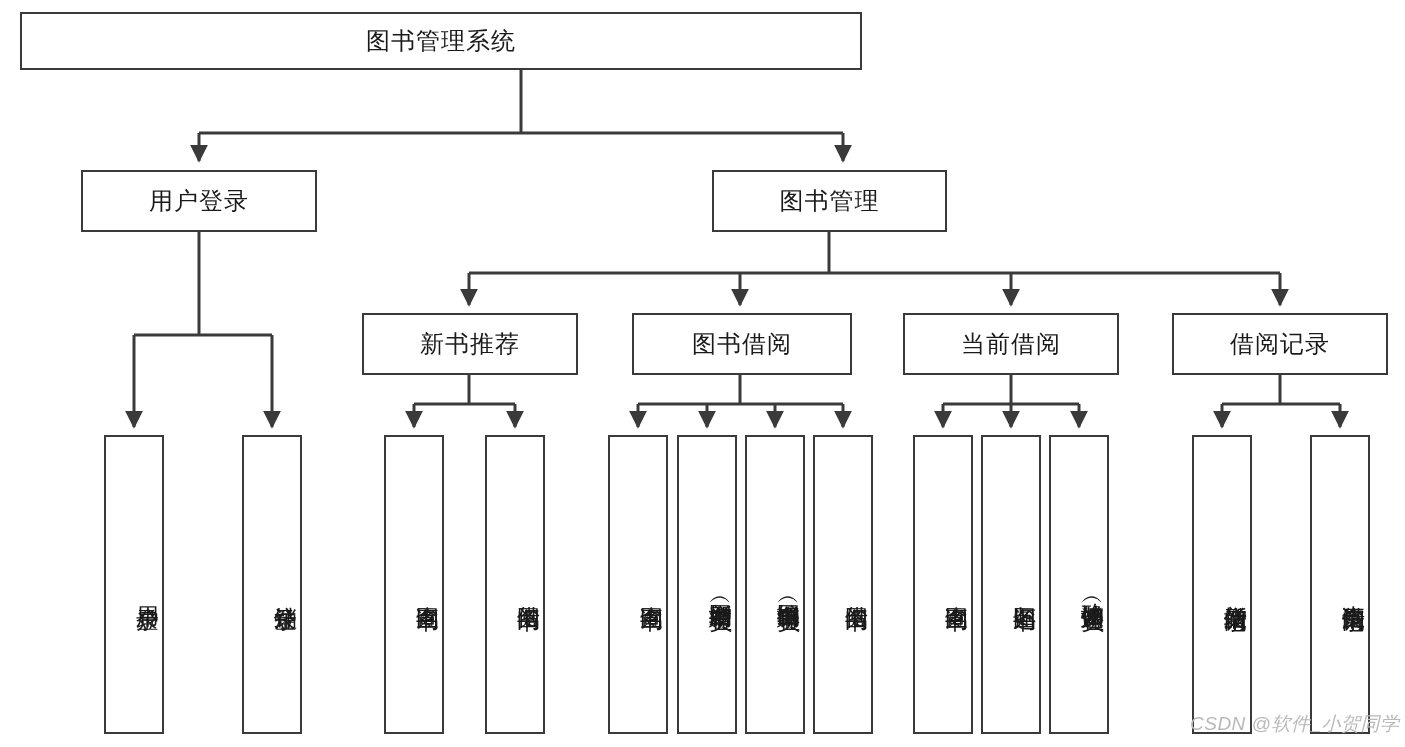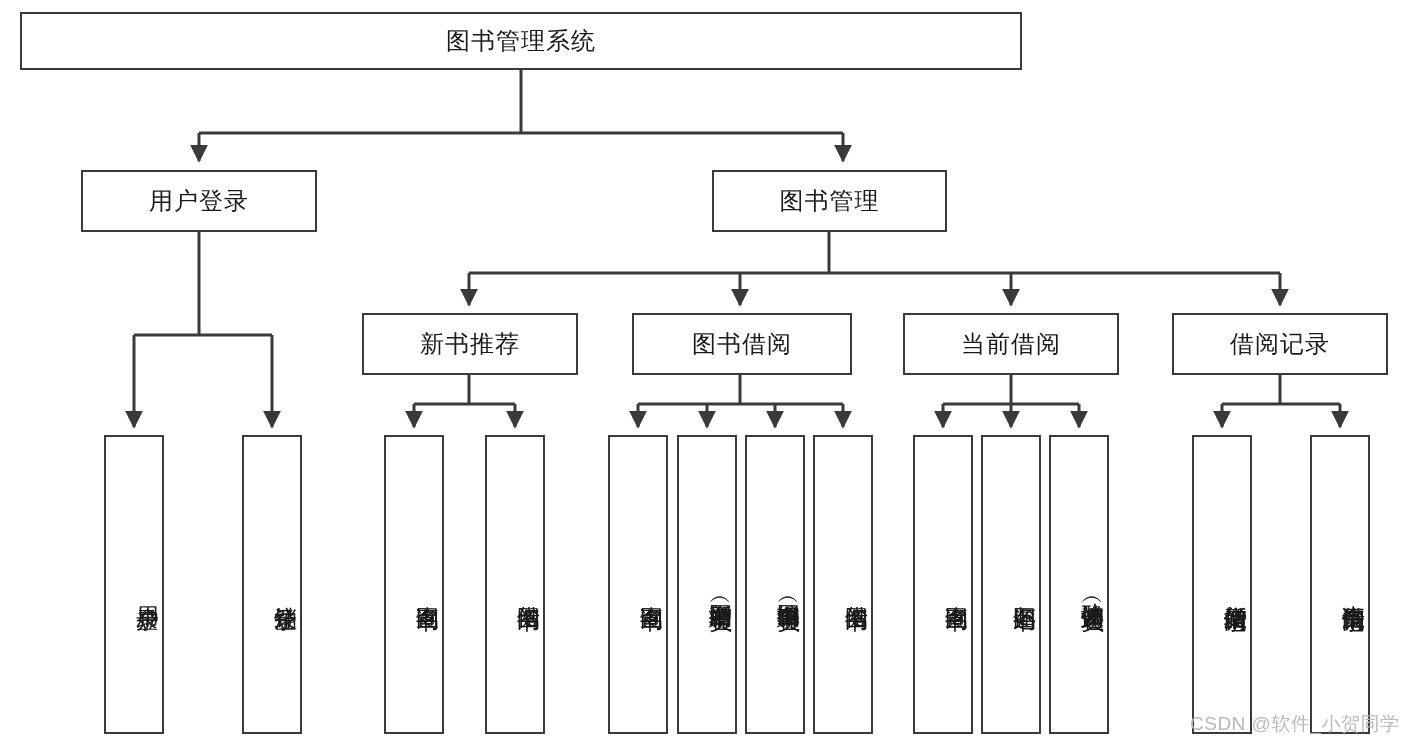--- a/index.html
+++ b/index.html
@@ -58,20 +58,21 @@
   }
   #watermark {
     position: absolute;
     left: 1190px;
     top: 711px;
     font-size: 19px;
     color: #b9b9b9;
     letter-spacing: 0.5px;
     z-index: 5;
     white-space: nowrap;
+    font-style: italic;
   }
 </style>
 </head>
 <body>
 
 <div id="canvas">
 
   <svg id="wires" viewBox="0 0 1405 747" xmlns="http://www.w3.org/2000/svg">
     <defs>
       <marker id="arw" viewBox="0 0 10 10" refX="9" refY="5" markerWidth="6" markerHeight="6" orient="auto-start-reverse">
@@ -116,21 +117,21 @@
       <path d="M 1011 404 L 1011 427" marker-end="url(#arw)"></path>
       <path d="M 1079 404 L 1079 427" marker-end="url(#arw)"></path>
 
       <path d="M 1280 375 L 1280 404"></path>
       <path d="M 1222 404 L 1340 404"></path>
       <path d="M 1222 404 L 1222 427" marker-end="url(#arw)"></path>
       <path d="M 1340 404 L 1340 427" marker-end="url(#arw)"></path>
     </g>
   </svg>
 
-  <div class="node h" style="left:20px; top:12px; width:1002px; height:58px;">
+  <div class="node h" style="left:20px; top:12px; width:842px; height:58px;">
     <span>图书管理系统</span>
   </div>
 
   <div class="node h" style="left:81px; top:170px; width:236px; height:62px;">
     <span>用户登录</span>
   </div>
   <div class="node h" style="left:362px; top:313px; width:216px; height:62px;">
     <span>新书推荐</span>
   </div>
 

